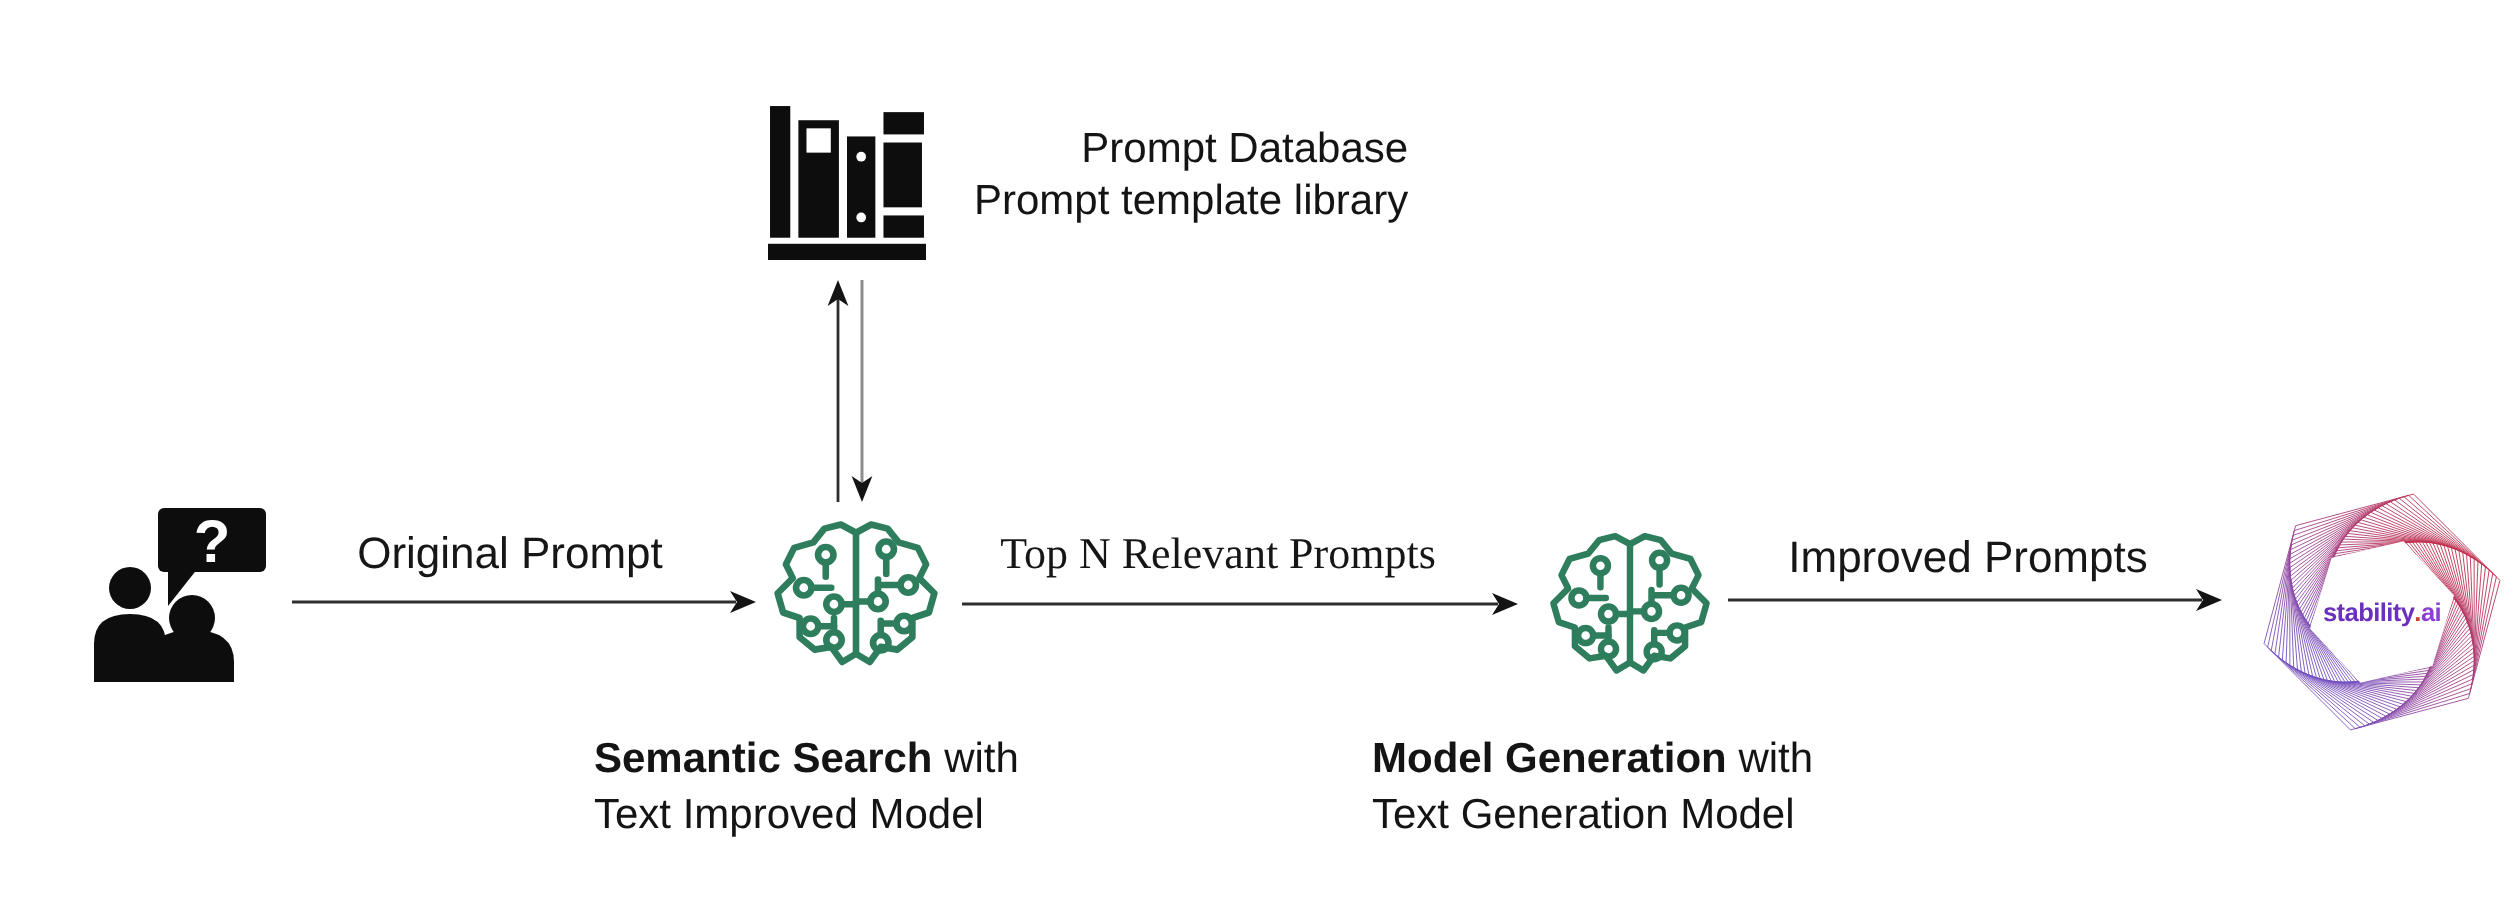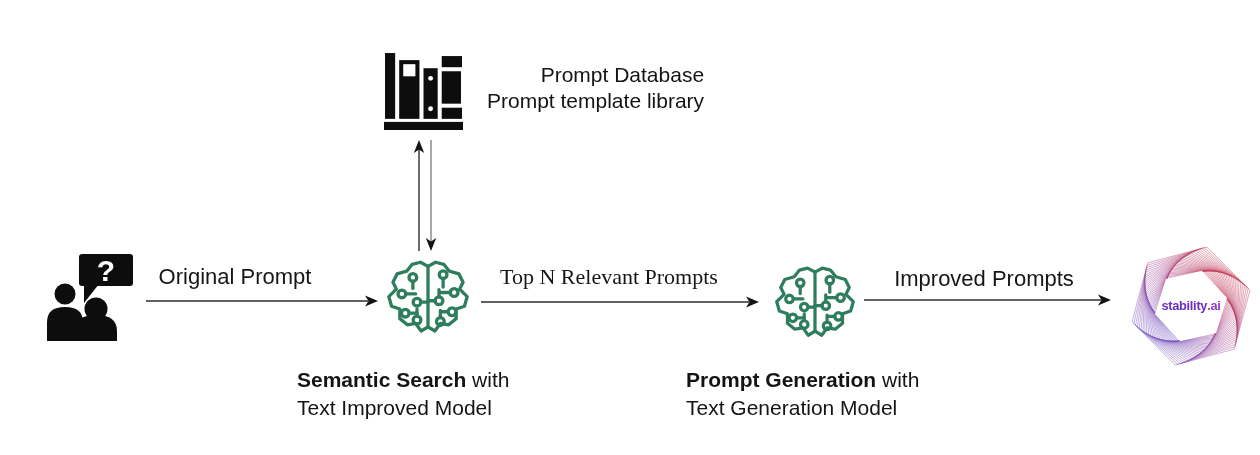--- a/index.html
+++ b/index.html
@@ -52,21 +52,21 @@
     <div>Prompt template library</div>
   </div>
 
   <svg class="abs" style="left:411px;top:140px;" width="26" height="111" viewBox="0 0 26 111">
     <line class="arrow-line" x1="8" y1="8" x2="8" y2="111"></line>
     <polygon class="arrow-head" points="8,0 2.8,13 8,9.5 13.2,13"></polygon>
     <line class="arrow-line-gray" x1="20" y1="0" x2="20" y2="103"></line>
     <polygon class="arrow-head" points="20,111 14.8,98 20,101.5 25.2,98"></polygon>
   </svg>
 
-  <div class="abs flow-label" style="left:124px;top:264px;width:222px;">Original Prompt</div>
+  <div class="abs flow-label" style="left:144px;top:264px;width:222px;">Original Prompt</div>
   <svg class="abs" style="left:146px;top:293px;" width="232" height="16" viewBox="0 0 232 16">
     <line class="arrow-line" x1="0" y1="8" x2="222" y2="8"></line>
     <polygon class="arrow-head" points="232,8 219,2.5 222.5,8 219,13.5"></polygon>
   </svg>
 
   <svg class="abs" style="left:384px;top:254px;" width="88" height="88" viewBox="0 0 64 58">
     <path class="brain" d="M32,6 L26.5,3 L20.5,4.5 L16.5,9.5 L9.5,11.5 L6.5,17.5 L9,22.5 L3.5,28 L5.5,35 L11.5,37 L11.5,44 L17,48.5 L23,47.5 L27,53 L32,50 L37,53 L41,47.5 L47,48.5 L52.5,44 L52.5,37 L58.5,35 L60.5,28 L55,22.5 L57.5,17.5 L54.5,11.5 L47.5,9.5 L43.5,4.5 L37.5,3 Z"></path>
     <path class="brain" d="M32,6 V50"></path>
     <circle class="brain" cx="21" cy="14" r="2.8"></circle>
       <path class="brain" d="M21,16.8 V22"></path>
@@ -122,21 +122,21 @@
     <circle class="brain" cx="40" cy="31" r="2.8"></circle>
       <path class="brain" d="M37.2,31 H32"></path>
       <path class="brain" d="M40,28.2 V23"></path>
     <circle class="brain" cx="49.5" cy="39" r="2.8"></circle>
       <path class="brain" d="M46.7,39 H42"></path>
     <circle class="brain" cx="41" cy="46" r="2.8"></circle>
       <path class="brain" d="M41,43.2 V38"></path>
   </svg>
 
   <div class="abs caption" style="left:686px;top:366px;width:240px;">
-    <div><span class="b">Prompt Generation</span><span> with</span></div>
+    <div><span class="b">Model Generation</span><span> with</span></div>
     <div>Text Generation Model</div>
   </div>
 
   <div class="abs flow-label" style="left:874px;top:266px;width:220px;">Improved Prompts</div>
   <svg class="abs" style="left:864px;top:292px;" width="247" height="16" viewBox="0 0 247 16">
     <line class="arrow-line" x1="0" y1="8" x2="237" y2="8"></line>
     <polygon class="arrow-head" points="247,8 234,2.5 237.5,8 234,13.5"></polygon>
   </svg>
 
   <svg class="abs" style="left:1127px;top:242px;" width="128" height="128" viewBox="0 0 130 130">

